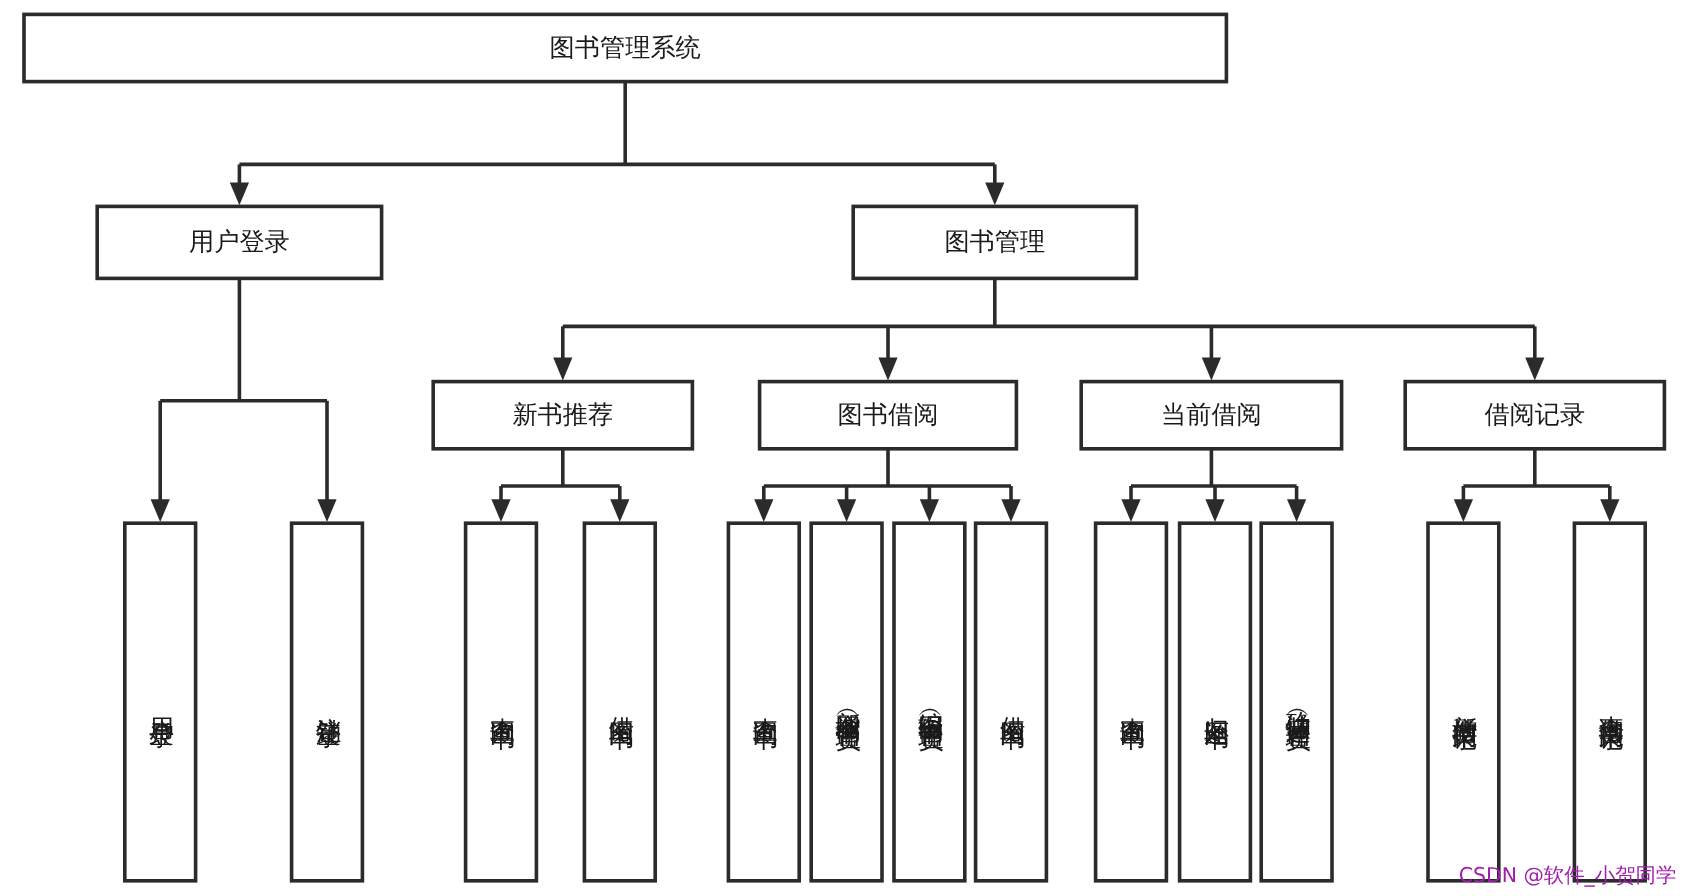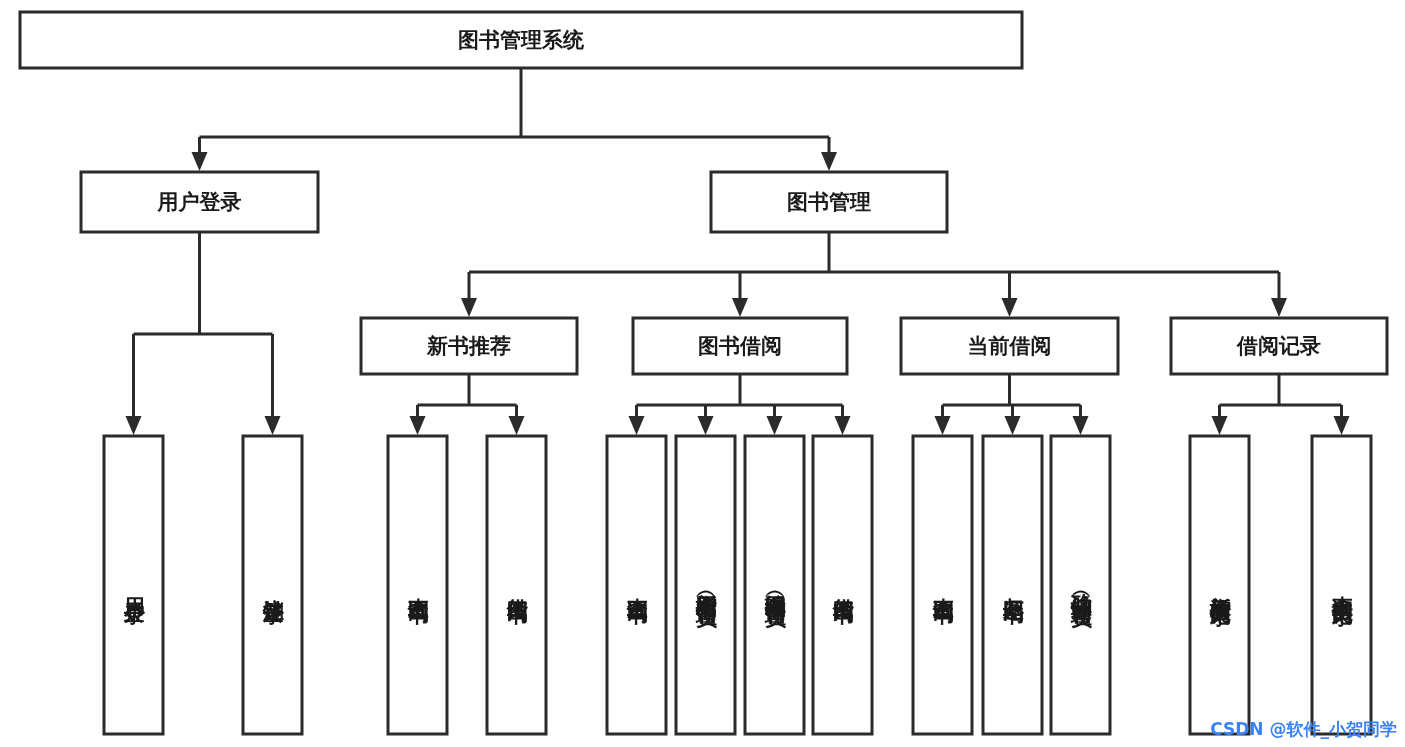--- a/index.html
+++ b/index.html
@@ -1,21 +1,21 @@
 <!DOCTYPE html>
 <html><head>
 <meta charset="utf-8">
 <style>
   html,body{margin:0;padding:0;background:#ffffff;}
   body{
     width:1405px;height:747px;
     font-family:"DejaVu Sans","Liberation Sans",sans-serif;
     overflow:hidden;
   }
-  #diagram-root{position:relative;width:1405px;height:747px;background:#fff;font-weight:bold;}
+  #diagram-root{position:relative;width:1405px;height:747px;background:#fff;}
   svg#tree{position:absolute;left:0;top:0;width:1405px;height:747px;}
   .node-box{fill:#ffffff;stroke:#2b2b2b;stroke-width:3;}
   .conn{stroke:#2b2b2b;stroke-width:3;fill:none;stroke-linecap:butt;}
   .arrow-head{fill:#2b2b2b;stroke:none;}
   .node-label{
     font-family:"DejaVu Sans","Liberation Sans",sans-serif;
     fill:#1a1a1a;
     font-size:21px;
     text-anchor:middle;
     dominant-baseline:middle;
@@ -23,21 +23,21 @@
   .node-label.vert{
     writing-mode:vertical-rl;
     text-orientation:upright;
     letter-spacing:2px;
   }
   .watermark{
     position:absolute;
     right:8px;bottom:6px;
     font-family:"DejaVu Sans","Liberation Sans",sans-serif;
     font-size:17px;
-    color:#3b82f6;
+    color:#a21caf;
     white-space:nowrap;
     user-select:none;
   }
 </style>
 </head>
 <body>
 
 <div id="diagram-root">
   <svg id="tree" viewBox="0 0 1405 747">
     <g id="connector-layer">

